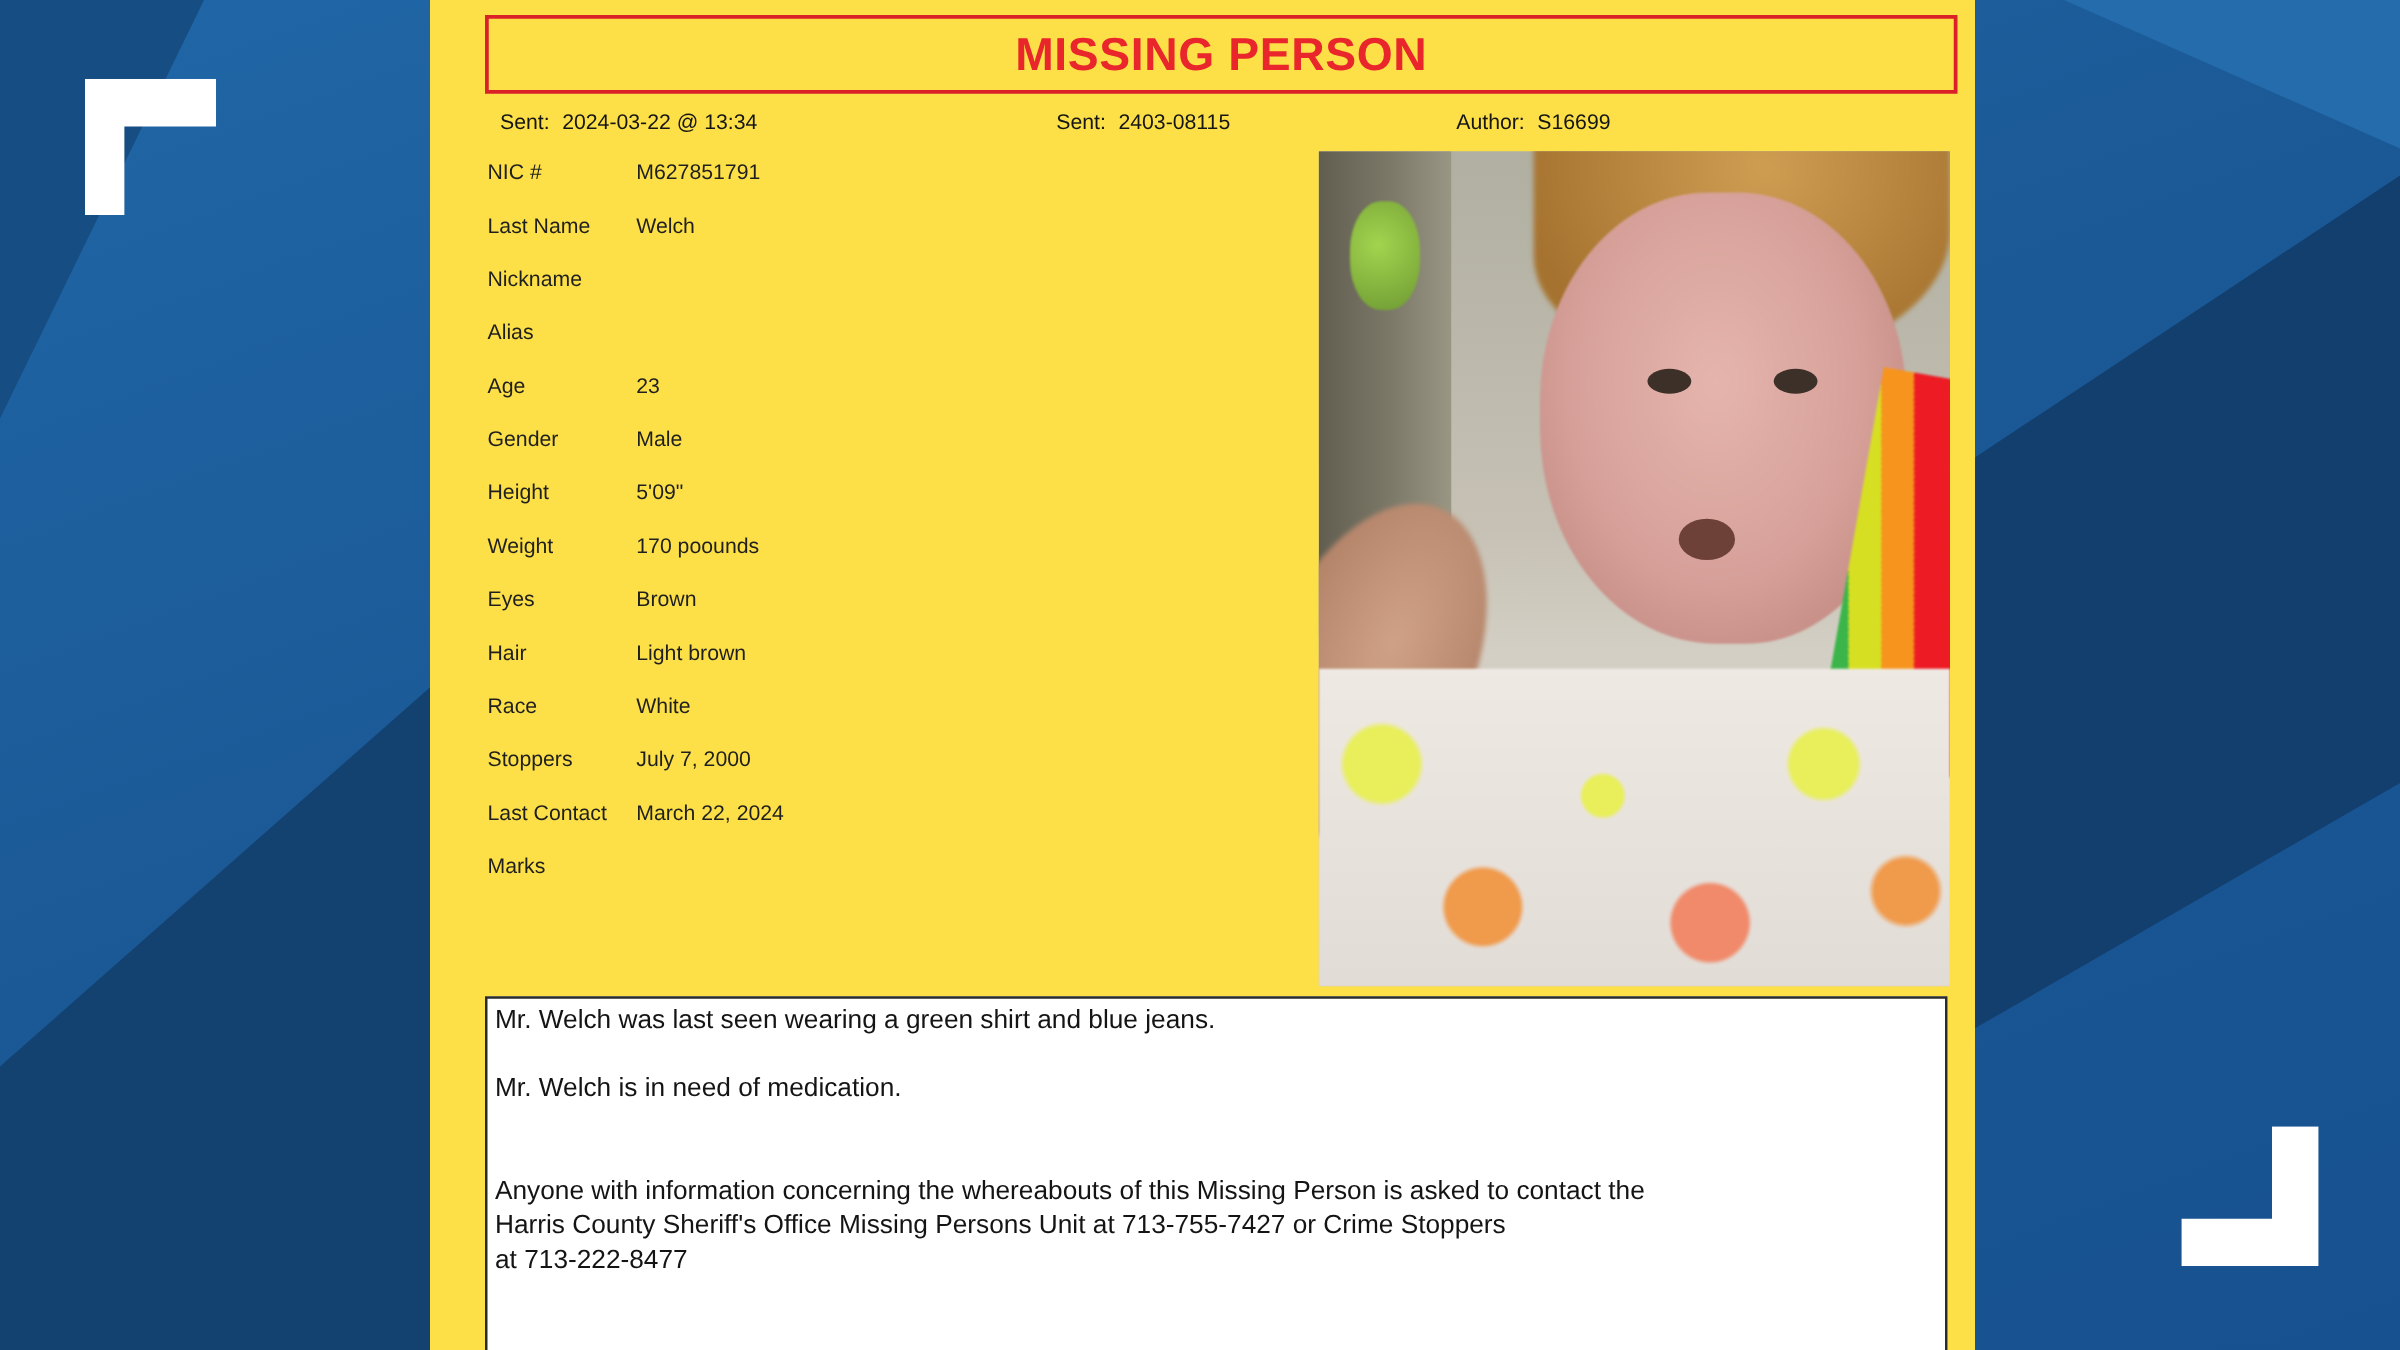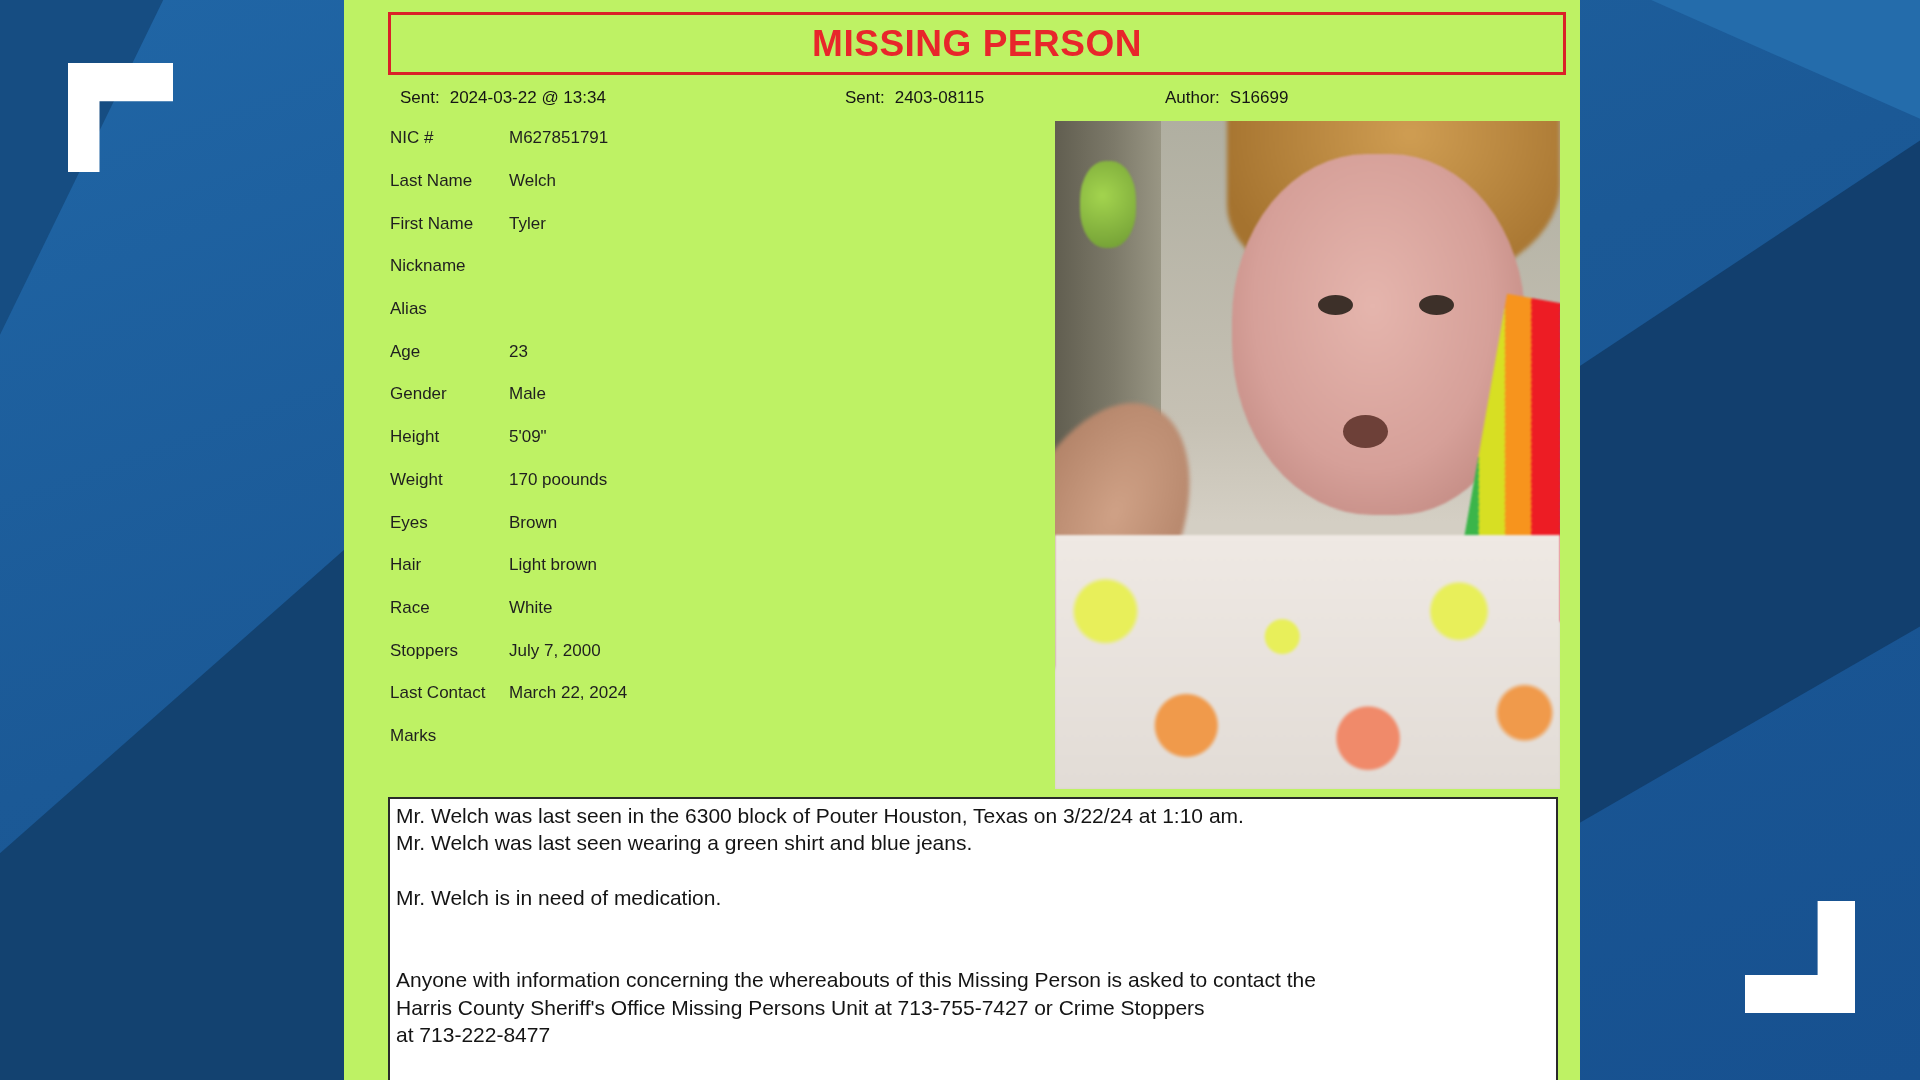--- a/index.html
+++ b/index.html
@@ -37,21 +37,21 @@
     clip-path:polygon(0 0, 100% 0, 100% 35%, 30% 35%, 30% 100%, 0 100%);
   }
   .corner-br {
     position:absolute; left:1745px; top:901px; width:110px; height:112px; background:#ffffff;
     clip-path:polygon(100% 0, 100% 100%, 0 100%, 0 66%, 66% 66%, 66% 0);
   }
 
   
   .page {
     position:absolute; left:344px; top:0; width:1236px; height:1080px;
-    background:#bef264; color:#1c1c1c; overflow:hidden;
+    background:#fde047; color:#1c1c1c; overflow:hidden;
   }
   .title-box {
     position:absolute; left:44px; right:14px; top:12px; height:57px;
     border:3px solid #da2128;
     display:flex; align-items:center; justify-content:center;
   }
   .title-text {
     color:#e8262b; font-size:37px; font-weight:bold; letter-spacing:.5px;
   }
   .meta-row { position:absolute; top:88px; left:0; width:100%; height:26px; font-size:17px; color:#151515; }
@@ -143,24 +143,20 @@
     <div class="fields">
       <div class="frow">
           <span class="flabel">NIC #</span>
           <span class="fvalue">M627851791</span>
         </div>
       <div class="frow">
           <span class="flabel">Last Name</span>
           <span class="fvalue">Welch</span>
         </div>
       <div class="frow">
-          <span class="flabel">First Name</span>
-          <span class="fvalue">Tyler</span>
-        </div>
-      <div class="frow">
           <span class="flabel">Nickname</span>
           <span class="fvalue"></span>
         </div>
       <div class="frow">
           <span class="flabel">Alias</span>
           <span class="fvalue"></span>
         </div>
       <div class="frow">
           <span class="flabel">Age</span>
           <span class="fvalue">23</span>
@@ -210,21 +206,20 @@
       <div class="ph-face"></div>
       <div class="ph-eye-left"></div>
       <div class="ph-eye-right"></div>
       <div class="ph-mouth"></div>
       <div class="ph-rainbow"></div>
       <div class="ph-arm"></div>
       <div class="ph-shirt"></div>
     </div>
 
     <div class="narrative">
-      <div class="nline">Mr. Welch was last seen in the 6300 block of Pouter Houston, Texas on 3/22/24 at 1:10 am.</div>
       <div class="nline">Mr. Welch was last seen wearing a green shirt and blue jeans.</div>
       <div class="nline"></div>
       <div class="nline">Mr. Welch is in need of medication.</div>
       <div class="nline"></div>
       <div class="nline"></div>
       <div class="nline">Anyone with information concerning the whereabouts of this Missing Person is asked to contact the</div>
       <div class="nline">Harris County Sheriff's Office Missing Persons Unit at 713-755-7427 or Crime Stoppers</div>
       <div class="nline">at 713-222-8477</div>
     </div>
 

